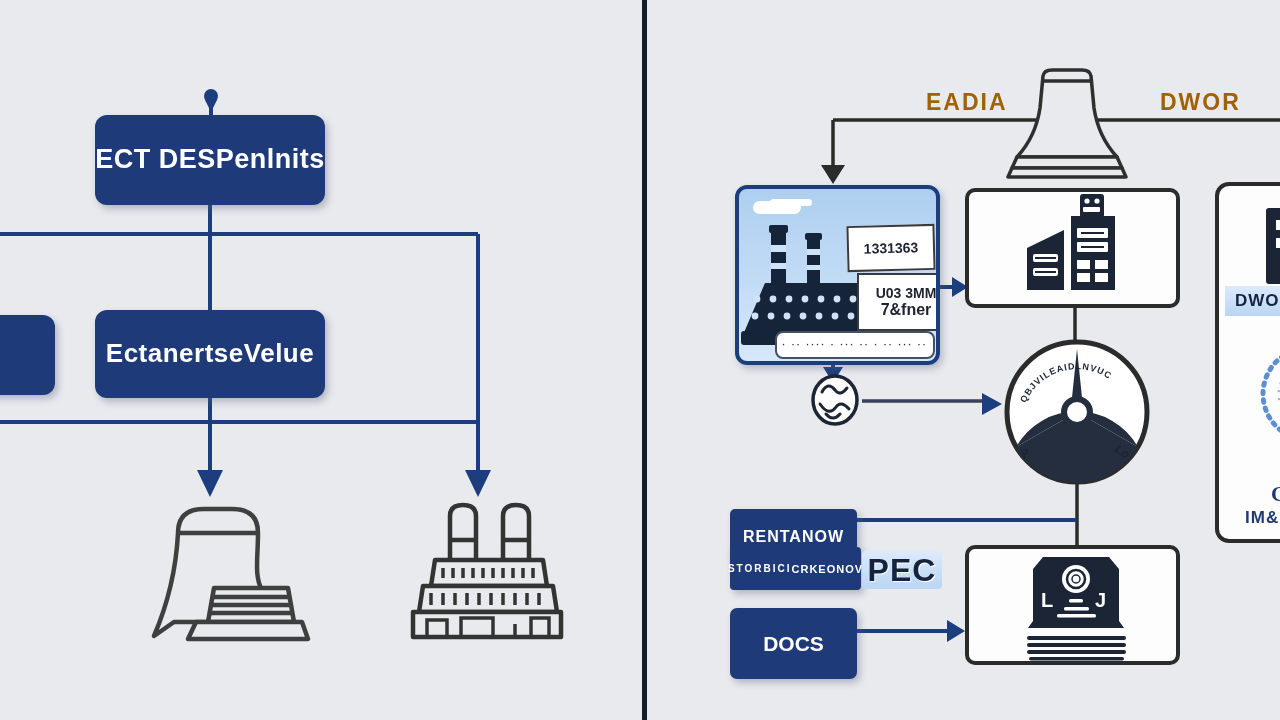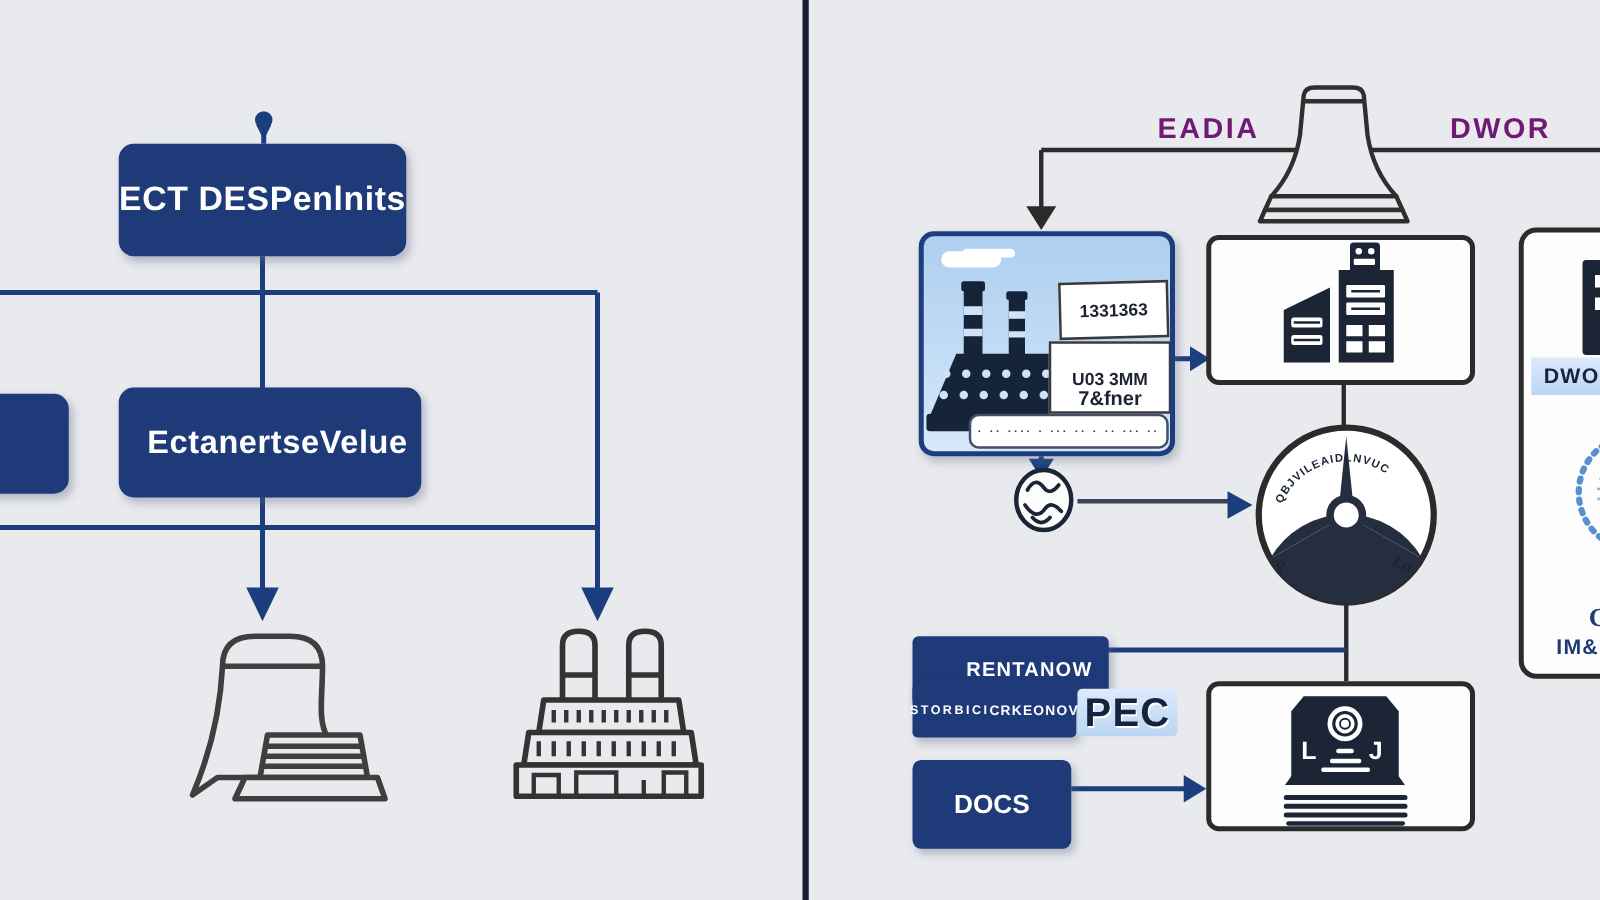--- a/index.html
+++ b/index.html
@@ -10,21 +10,21 @@
   .abs{position:absolute;}
   .navy-box{
     background:#1e3a78;color:#fff;border-radius:12px;
     display:flex;flex-direction:row;align-items:center;justify-content:center;
     text-align:center;font-weight:bold;
     box-shadow:3px 4px 7px rgba(90,100,130,.38);
   }
   .navy-box .l1,.navy-box .l2{line-height:1.3;letter-spacing:.5px;}
   .divider{background:#161b2d;}
   .top-label{
-    color:#701a75;font-weight:bold;font-size:23px;letter-spacing:2px;
+    color:#a16207;font-weight:bold;font-size:23px;letter-spacing:2px;
   }
   .plant-card{
     background:linear-gradient(180deg,#aecff0 0%,#c3dcf6 55%,#d6e8fa 100%);
     border:4px solid #1c3e7e;border-radius:12px;overflow:hidden;
     box-shadow:3px 4px 7px rgba(90,100,130,.35);
   }
   .white-card{
     background:#fdfdfd;border:4px solid #2b2b2b;border-radius:10px;
     display:flex;align-items:center;justify-content:center;
   }
@@ -87,21 +87,21 @@
 
   <div class="navy-box abs" style="left:95px;top:115px;width:230px;height:90px;font-size:27px;">
     <span class="l1">ECT DES</span>
     <span class="l2">Penlnits</span>
   </div>
 
   <div class="navy-box abs" style="left:-52px;top:315px;width:107px;height:80px;font-size:26px;align-items:flex-end;padding-right:36px;box-sizing:border-box;">
     <span style="margin:auto 0;">V</span>
   </div>
 
-  <div class="navy-box abs" style="left:95px;top:310px;width:230px;height:88px;font-size:26px;padding-left:12px;">
+  <div class="navy-box abs" style="left:95px;top:310px;width:230px;height:88px;font-size:26px;">
     <span class="l1">Ectanertse</span>
     <span class="l2">Velue</span>
   </div>
 
 
   <div class="abs" style="left:138px;top:502px;">
     <svg width="176" height="142" viewBox="0 0 176 142">
       <g stroke="#3f3f3f" stroke-width="4.5" fill="#e9eaee" stroke-linejoin="round">
         <path d="M40,31 Q40,7 66,7 L94,7 Q120,7 120,31 C120,56 116,74 124,88 L124,98 L100,98 L100,120 L36,120 L16,134 C28,106 38,70 40,31 Z"></path>
         <line x1="40" y1="31" x2="120" y2="31"></line>
@@ -182,21 +182,21 @@
             <circle cx="62" cy="103" r="3.4"></circle>
           <circle cx="78" cy="103" r="3.4"></circle>
             <circle cx="94" cy="103" r="3.4"></circle>
           <circle cx="110" cy="103" r="3.4"></circle>
         </g>
       </svg>
     </div>
     <div class="tag abs" style="left:108px;top:36px;width:84px;height:42px;font-size:14px;transform:rotate(-1.5deg);">
       <span>1331363</span>
     </div>
-    <div class="tag abs" style="left:100px;top:84px;width:94px;height:54px;font-size:14px;justify-content:flex-end;">
+    <div class="tag abs" style="left:118px;top:84px;width:94px;height:54px;font-size:14px;">
       <span>U03 3MM</span>
       <span style="font-size:16px;">7&amp;fner</span>
     </div>
     <div class="tag abs" style="left:36px;top:142px;width:156px;height:24px;border-radius:8px;border-color:#445066;font-size:9px;letter-spacing:2px;color:#333;">
       <span>· ·· ···· · ··· ·· · ·· ··· ··</span>
     </div>
   </div>
 
   <div class="white-card abs" style="left:965px;top:188px;width:207px;height:112px;">
     <svg width="207" height="112" viewBox="0 0 207 112">
@@ -245,21 +245,21 @@
     </svg>
   </div>
 
   <div class="abs" style="left:808px;top:372px;">
     <svg width="54" height="56" viewBox="0 0 54 56">
       <ellipse cx="27" cy="28" rx="22" ry="24" fill="#fdfdfd" stroke="#1b2536" stroke-width="3.5"></ellipse>
       <path d="M14,20 q6,-11 13,-2 q5,7 12,-2 M12,32 q9,13 16,3 q5,-7 13,2 M18,42 q7,8 14,0" fill="none" stroke="#1b2536" stroke-width="3" stroke-linecap="round"></path>
     </svg>
   </div>
 
-  <div class="navy-box abs" style="left:730px;top:509px;width:127px;height:55px;font-size:16px;border-radius:5px;padding-left:30px;">
+  <div class="navy-box abs" style="left:730px;top:509px;width:127px;height:55px;font-size:16px;border-radius:5px;">
     <span class="small-caps">RENTANOW</span>
   </div>
 
   <div class="navy-box abs" style="left:730px;top:547px;width:131px;height:43px;border-radius:4px;">
     <span style="font-size:10px;letter-spacing:2px;">STORBICI</span>
     <span style="font-size:11px;letter-spacing:1px;">CRKEONOV</span>
   </div>
 
   <div class="lightblue-strip abs" style="left:862px;top:551px;width:80px;height:38px;font-size:32px;letter-spacing:1px;border-radius:4px;text-shadow:1px 1px 0 #ffffff;">PEC</div>
 

